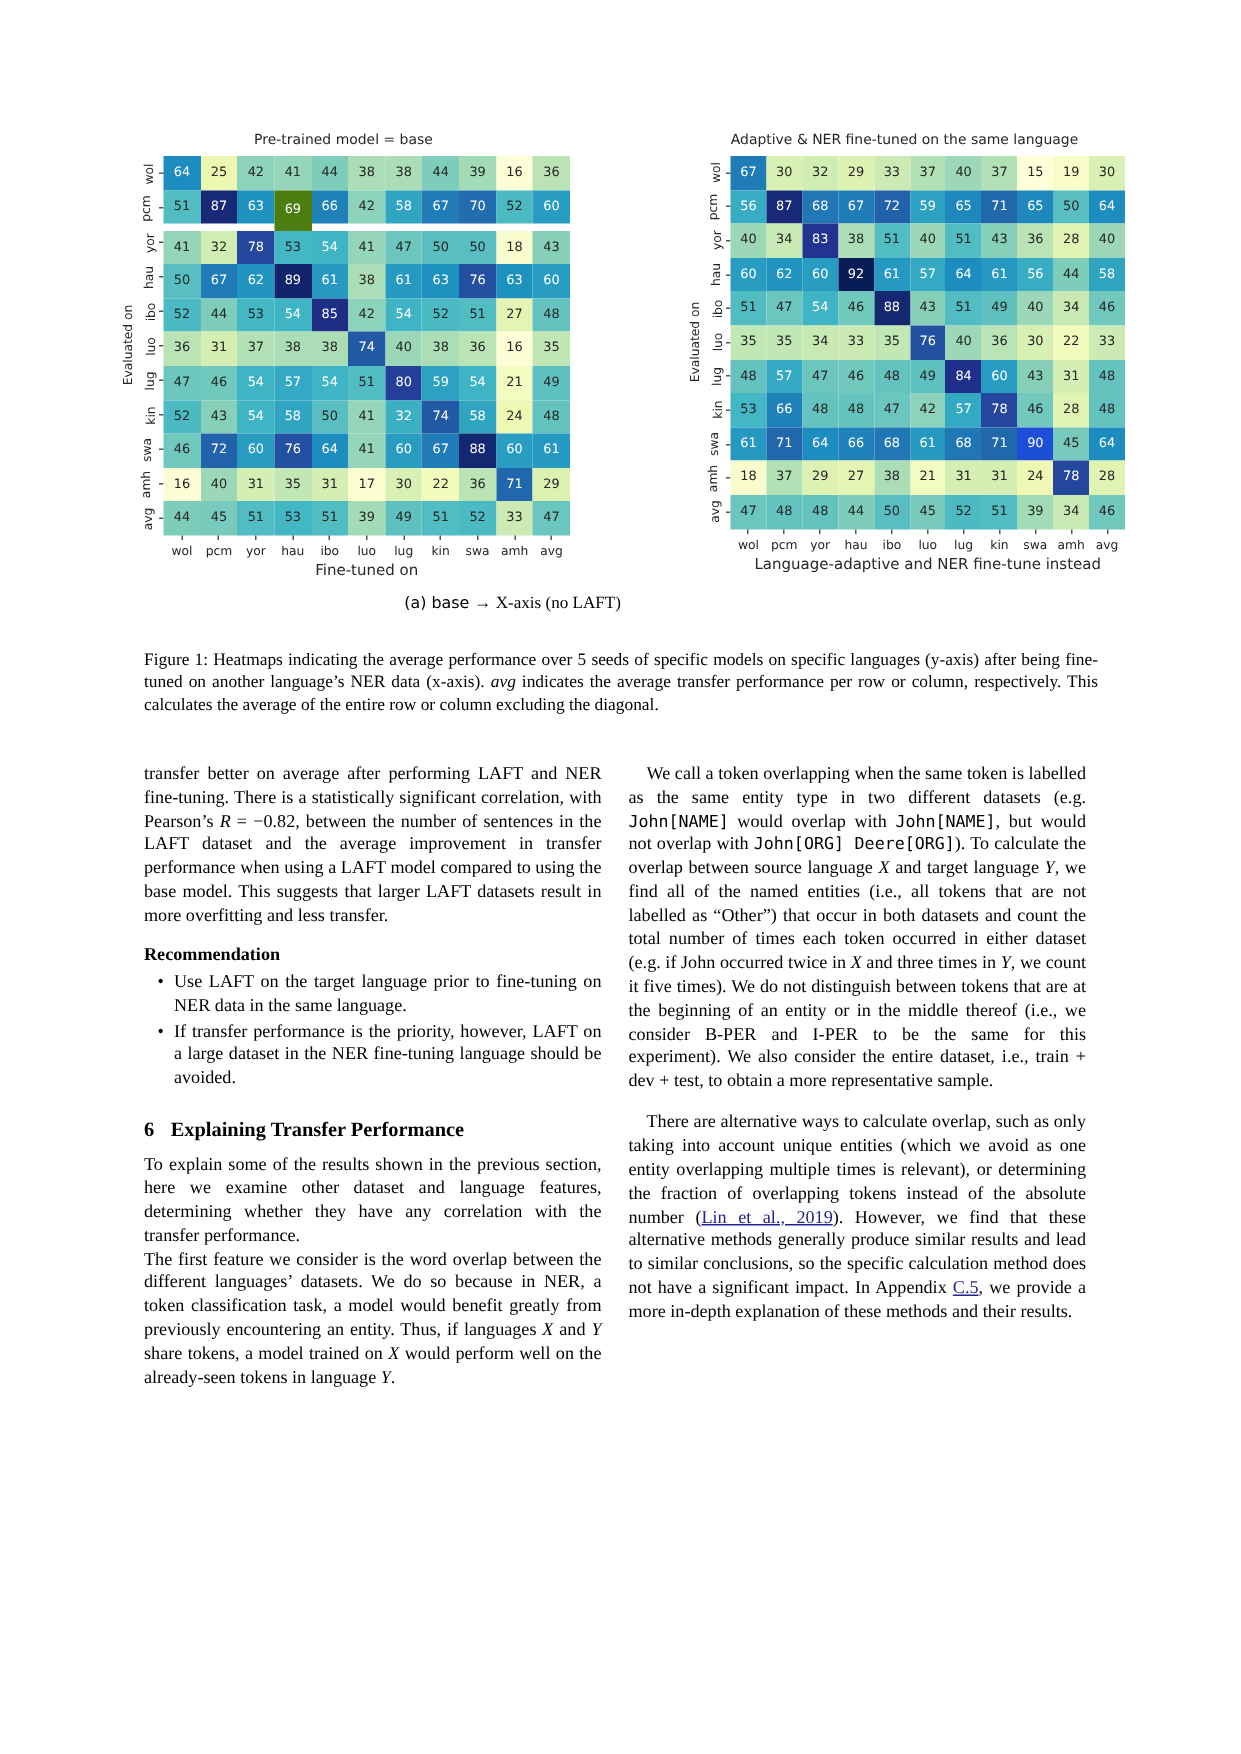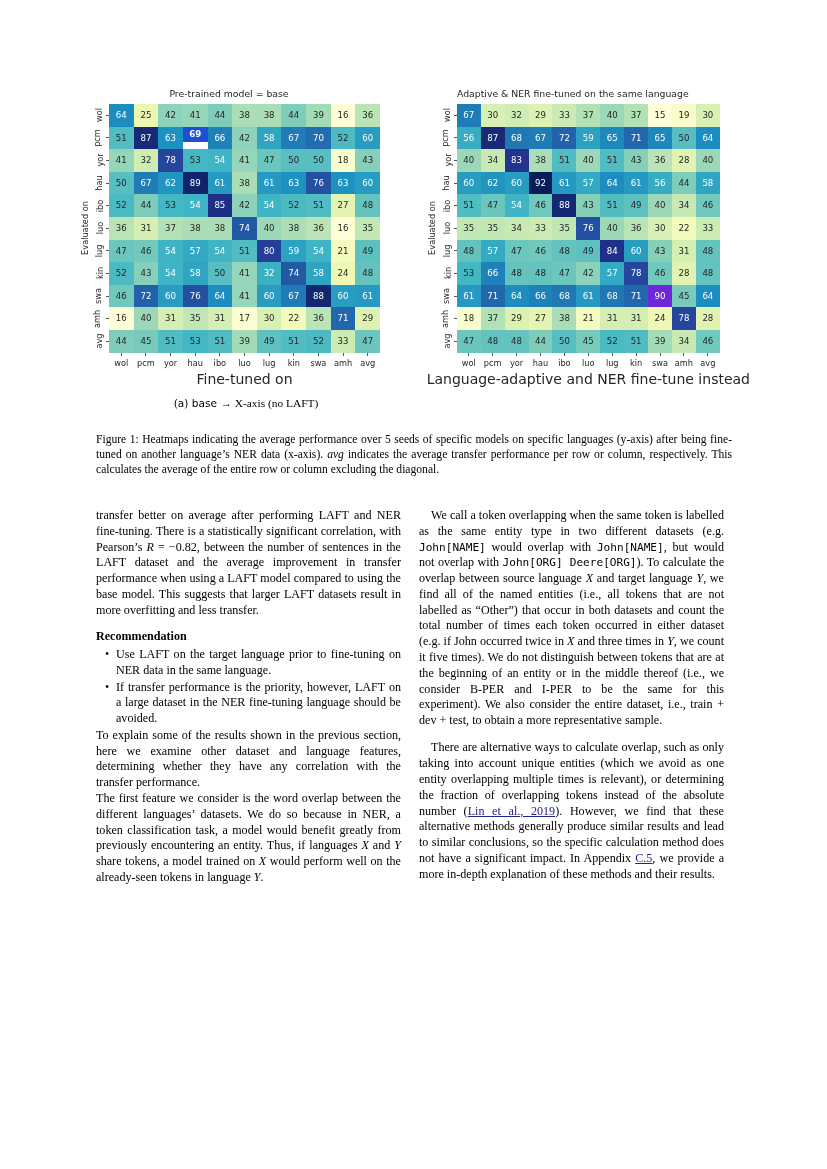--- a/index.html
+++ b/index.html
@@ -140,37 +140,37 @@
     width: 271px;
     margin-top: 2px;
   }
   .xticks.right { width: 263px; }
   .xtick {
     text-align: center;
     font-size: 8.2px;
     color: #262626;
   }
   .xlabel {
-    font-size: 14px;
+    font-size: 10px;
     color: #262626;
     margin-top: 3px;
     text-align: center;
     white-space: nowrap;
   }
   .indent-axis { margin-left: 31px; }
 
   .subcaption-row {
     display: flex;
     justify-content: space-between;
     margin-top: 10px;
     width: 672px;
   }
   .subcaption {
     width: 336px;
-    text-align: center;
+    text-align: right;
     font-size: 11.4px;
     font-family: "Liberation Serif", serif;
   }
   .mono-ish { font-family: "DejaVu Sans", sans-serif; font-size: 10.6px; }
 
   .figcaption {
     position: absolute;
     left: 96px;
     top: 432px;
     width: 636px;
@@ -309,21 +309,21 @@
               <div class="cell" title="wol / ibo = 44" style="height: 22.6px; background: rgb(126, 205, 187); color: rgb(38, 38, 38);">44</div>
               <div class="cell" title="wol / luo = 38" style="height: 22.6px; background: rgb(171, 222, 183); color: rgb(38, 38, 38);">38</div>
               <div class="cell" title="wol / lug = 38" style="height: 22.6px; background: rgb(171, 222, 183); color: rgb(38, 38, 38);">38</div>
               <div class="cell" title="wol / kin = 44" style="height: 22.6px; background: rgb(126, 205, 187); color: rgb(38, 38, 38);">44</div>
               <div class="cell" title="wol / swa = 39" style="height: 22.6px; background: rgb(163, 219, 183); color: rgb(38, 38, 38);">39</div>
               <div class="cell" title="wol / amh = 16" style="height: 22.6px; background: rgb(253, 254, 213); color: rgb(38, 38, 38);">16</div>
               <div class="cell" title="wol / avg = 36" style="height: 22.6px; background: rgb(186, 228, 181); color: rgb(38, 38, 38);">36</div>
               <div class="cell" title="pcm / wol = 51" style="height: 22.6px; background: rgb(81, 188, 194); color: rgb(38, 38, 38);">51</div>
               <div class="cell" title="pcm / pcm = 87" style="height: 22.6px; background: rgb(23, 41, 119); color: rgb(255, 255, 255);">87</div>
               <div class="cell" title="pcm / yor = 63" style="height: 22.6px; background: rgb(29, 145, 192); color: rgb(255, 255, 255);">63</div>
-              <div class="cell" title="pcm / hau = 69" style="height: 15px; background: #1d4ed8; color: rgb(255, 255, 255); font-weight: bold;">69</div>
+              <div class="cell" title="pcm / hau = 69" style="height: 27px; background: #4d7c0f; color: rgb(255, 255, 255);">69</div>
               <div class="cell" title="pcm / ibo = 66" style="height: 22.6px; background: rgb(30, 130, 185); color: rgb(255, 255, 255);">66</div>
               <div class="cell" title="pcm / luo = 42" style="height: 22.6px; background: rgb(141, 210, 186); color: rgb(38, 38, 38);">42</div>
               <div class="cell" title="pcm / lug = 58" style="height: 22.6px; background: rgb(48, 165, 194); color: rgb(255, 255, 255);">58</div>
               <div class="cell" title="pcm / kin = 67" style="height: 22.6px; background: rgb(31, 124, 182); color: rgb(255, 255, 255);">67</div>
               <div class="cell" title="pcm / swa = 70" style="height: 22.6px; background: rgb(33, 109, 175); color: rgb(255, 255, 255);">70</div>
               <div class="cell" title="pcm / amh = 52" style="height: 22.6px; background: rgb(75, 186, 195); color: rgb(38, 38, 38);">52</div>
               <div class="cell" title="pcm / avg = 60" style="height: 22.6px; background: rgb(41, 157, 193); color: rgb(255, 255, 255);">60</div>
               <div class="cell" title="yor / wol = 41" style="height: 22.6px; background: rgb(149, 213, 185); color: rgb(38, 38, 38);">41</div>
               <div class="cell" title="yor / pcm = 32" style="height: 22.6px; background: rgb(208, 237, 179); color: rgb(38, 38, 38);">32</div>
               <div class="cell" title="yor / yor = 78" style="height: 22.6px; background: rgb(36, 71, 157); color: rgb(255, 255, 255);">78</div>
@@ -600,21 +600,21 @@
               <div class="cell" title="kin / amh = 28" style="height: 22.6px; background: rgb(224, 243, 178); color: rgb(38, 38, 38);">28</div>
               <div class="cell" title="kin / avg = 48" style="height: 22.6px; background: rgb(100, 195, 191); color: rgb(38, 38, 38);">48</div>
               <div class="cell" title="swa / wol = 61" style="height: 22.6px; background: rgb(37, 153, 193); color: rgb(255, 255, 255);">61</div>
               <div class="cell" title="swa / pcm = 71" style="height: 22.6px; background: rgb(33, 103, 172); color: rgb(255, 255, 255);">71</div>
               <div class="cell" title="swa / yor = 64" style="height: 22.6px; background: rgb(29, 140, 190); color: rgb(255, 255, 255);">64</div>
               <div class="cell" title="swa / hau = 66" style="height: 22.6px; background: rgb(30, 130, 185); color: rgb(255, 255, 255);">66</div>
               <div class="cell" title="swa / ibo = 68" style="height: 22.6px; background: rgb(32, 119, 180); color: rgb(255, 255, 255);">68</div>
               <div class="cell" title="swa / luo = 61" style="height: 22.6px; background: rgb(37, 153, 193); color: rgb(255, 255, 255);">61</div>
               <div class="cell" title="swa / lug = 68" style="height: 22.6px; background: rgb(32, 119, 180); color: rgb(255, 255, 255);">68</div>
               <div class="cell" title="swa / kin = 71" style="height: 22.6px; background: rgb(33, 103, 172); color: rgb(255, 255, 255);">71</div>
-              <div class="cell" title="swa / swa = 90" style="height: 22.6px; background: #6d28d9; color: rgb(255, 255, 255);">90</div>
+              <div class="cell" title="swa / swa = 90" style="height: 22.6px; background: #1d4ed8; color: rgb(255, 255, 255);">90</div>
               <div class="cell" title="swa / amh = 45" style="height: 22.6px; background: rgb(120, 202, 188); color: rgb(38, 38, 38);">45</div>
               <div class="cell" title="swa / avg = 64" style="height: 22.6px; background: rgb(29, 140, 190); color: rgb(255, 255, 255);">64</div>
               <div class="cell" title="amh / wol = 18" style="height: 22.6px; background: rgb(249, 253, 205); color: rgb(38, 38, 38);">18</div>
               <div class="cell" title="amh / pcm = 37" style="height: 22.6px; background: rgb(178, 225, 182); color: rgb(38, 38, 38);">37</div>
               <div class="cell" title="amh / yor = 29" style="height: 22.6px; background: rgb(220, 241, 178); color: rgb(38, 38, 38);">29</div>
               <div class="cell" title="amh / hau = 27" style="height: 22.6px; background: rgb(228, 244, 178); color: rgb(38, 38, 38);">27</div>
               <div class="cell" title="amh / ibo = 38" style="height: 22.6px; background: rgb(171, 222, 183); color: rgb(38, 38, 38);">38</div>
               <div class="cell" title="amh / luo = 21" style="height: 22.6px; background: rgb(244, 251, 192); color: rgb(38, 38, 38);">21</div>
               <div class="cell" title="amh / lug = 31" style="height: 22.6px; background: rgb(212, 238, 179); color: rgb(38, 38, 38);">31</div>
               <div class="cell" title="amh / kin = 31" style="height: 22.6px; background: rgb(212, 238, 179); color: rgb(38, 38, 38);">31</div>
@@ -676,20 +676,21 @@
 
   <div class="col left">
     <p><span>transfer better on average after performing LAFT and NER fine-tuning. There is a statistically significant correlation, with Pearson’s </span><span class="mathvar">R</span><span class="mathnum"> = </span><span class="mathnum">−0.82</span><span>, between the number of sentences in the LAFT dataset and the average improvement in transfer performance when using a LAFT model compared to using the base model. This suggests that larger LAFT datasets result in more overfitting and less transfer.</span></p>
 
     <h4 class="runin">Recommendation</h4>
     <ul class="rec">
       <li>Use LAFT on the target language prior to fine-tuning on NER data in the same language.</li>
       <li>If transfer performance is the priority, however, LAFT on a large dataset in the NER fine-tuning language should be avoided.</li>
     </ul>
 
+    <h2 class="section"><span class="num">6</span><span>Explaining Transfer Performance</span></h2>
     <p>To explain some of the results shown in the previous section, here we examine other dataset and language features, determining whether they have any correlation with the transfer performance.</p>
 
     <p><span>The first feature we consider is the word overlap between the different languages’ datasets. We do so because in NER, a token classification task, a model would benefit greatly from previously encountering an entity. Thus, if languages </span><span class="mathvar">X</span><span> and </span><span class="mathvar">Y</span><span> share tokens, a model trained on </span><span class="mathvar">X</span><span> would perform well on the already-seen tokens in language </span><span class="mathvar">Y</span><span>.</span></p>
   </div>
 
   <div class="col right">
     <p class="indent"><span>We call a token overlapping when the same token is labelled as the same entity type in two different datasets (e.g. </span><span class="tt">John[NAME]</span><span> would overlap with </span><span class="tt">John[NAME]</span><span>, but would not overlap with </span><span class="tt">John[ORG] Deere[ORG]</span><span>). To calculate the overlap between source language </span><span class="mathvar">X</span><span> and target language </span><span class="mathvar">Y</span><span>, we find all of the named entities (i.e., all tokens that are not labelled as “Other”) that occur in both datasets and count the total number of times each token occurred in either dataset (e.g. if John occurred twice in </span><span class="mathvar">X</span><span> and three times in </span><span class="mathvar">Y</span><span>, we count it five times). We do not distinguish between tokens that are at the beginning of an entity or in the middle thereof (i.e., we consider B-PER and I-PER to be the same for this experiment). We also consider the entire dataset, i.e., train + dev + test, to obtain a more representative sample.</span></p>
 
     <p class="indent gap-para" style="margin-top:30px"><span>There are alternative ways to calculate overlap, such as only taking into account unique entities (which we avoid as one entity overlapping multiple times is relevant), or determining the fraction of overlapping tokens instead of the absolute number (</span><a class="cite" href="#">Lin et al., 2019</a><span>). However, we find that these alternative methods generally produce similar results and lead to similar conclusions, so the specific calculation method does not have a significant impact. In Appendix </span><a class="cite" href="#">C.5</a><span>, we provide a more in-depth explanation of these methods and their results.</span></p>
   </div>

